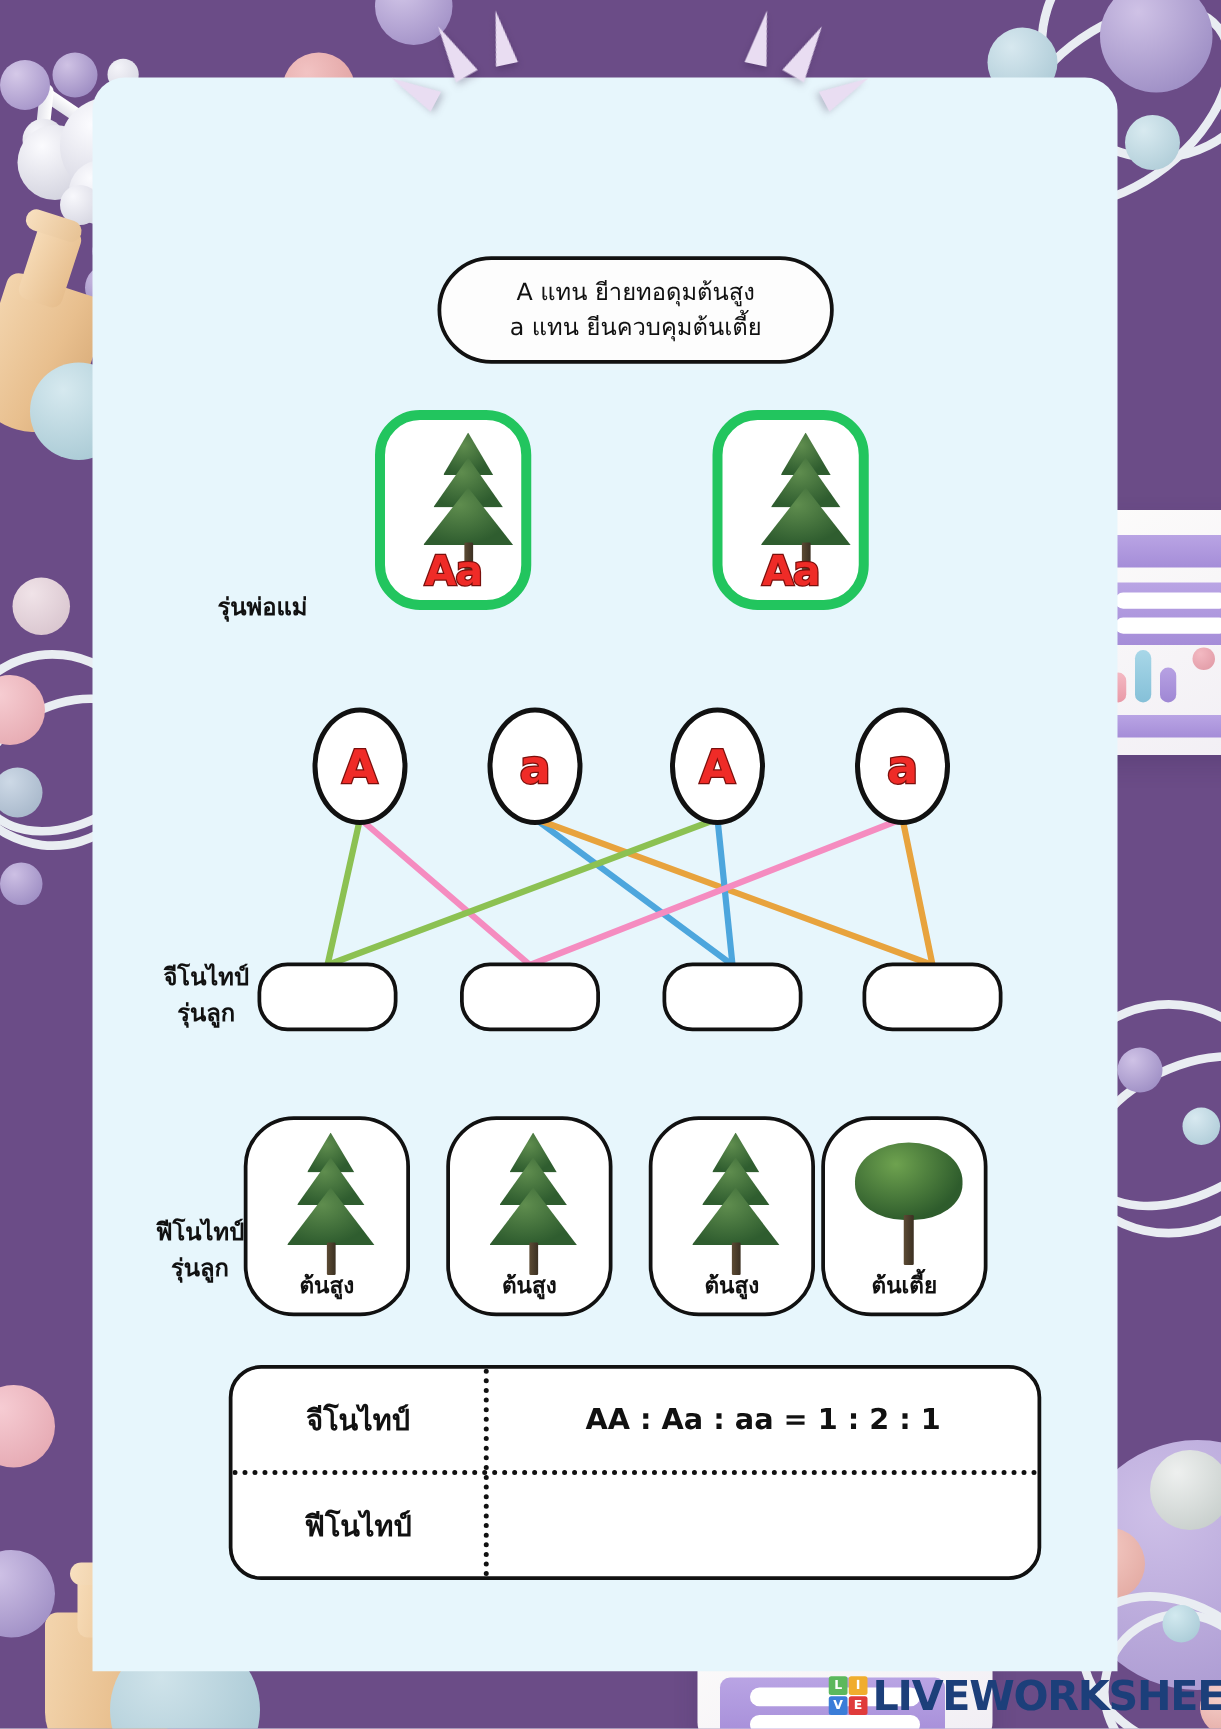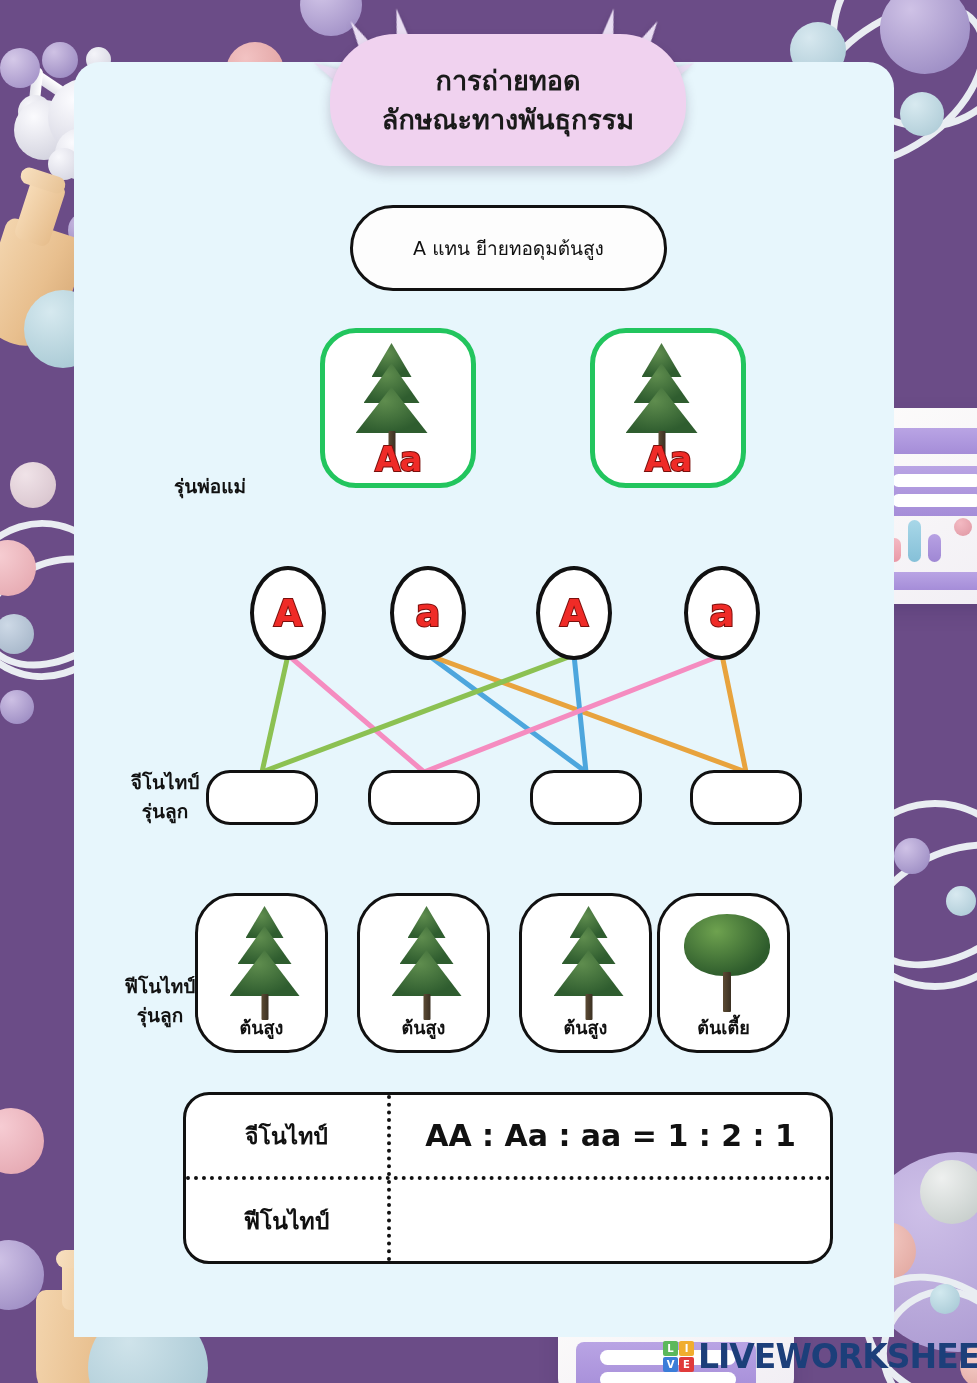--- a/index.html
+++ b/index.html
@@ -117,26 +117,25 @@
   
   .row-label {
     position: absolute;
     font-size: 19px; font-weight: bold; color: #111;
     text-align: center; line-height: 1.5;
   }
 
   
   .parent-card {
     position: absolute;
-    width: 156px; height: 160px;
+    width: 125px; height: 160px;
     background: #fff;
-    border: 5px solid #22c55e;
+    border: 8px solid #22c55e;
     border-radius: 36px;
     overflow: hidden;
-    margin-left: 20px;
   }
   .geno-text {
     position: absolute; left: 0; right: 0; bottom: 4px;
     text-align: center;
     font-size: 33px; font-weight: bold;
     color: #ef2b27;
     -webkit-text-stroke: 2px #7a0f0c;
     paint-order: stroke fill;
     letter-spacing: -1px;
   }
@@ -221,21 +220,21 @@
   }
   #ratio-table .rt-row:first-child { border-bottom: 4px dotted #111; }
   #ratio-table .rt-key {
     width: 205px; text-align: center;
     font-size: 23px; font-weight: bold; color: #111;
     border-right: 4px dotted #111;
     height: 100%; display: flex; align-items: center; justify-content: center;
   }
   #ratio-table .rt-val {
     flex: 1; text-align: center;
-    font-size: 30px; font-weight: bold; color: #111;
+    font-size: 23px; font-weight: bold; color: #111;
   }
 
   
   #connectors { position: absolute; left: 0; top: 0; z-index: 3; }
 
   
   #footer-logo {
     position: absolute;
     left: 663px; top: 1337px;
     display: flex; align-items: center; gap: 4px;
@@ -359,27 +358,24 @@
 
   <div id="sheet"></div>
 
   <div class="ray" style="left:352px;top:18px;border-left:10px solid transparent;border-right:10px solid transparent;border-bottom:46px solid #e9ddf2;transform:rotate(-30deg);"></div>
   <div class="ray" style="left:392px;top:8px;border-left:9px solid transparent;border-right:9px solid transparent;border-bottom:44px solid #e9ddf2;transform:rotate(-12deg);"></div>
   <div class="ray" style="left:322px;top:52px;border-left:9px solid transparent;border-right:9px solid transparent;border-bottom:40px solid #e9ddf2;transform:rotate(-62deg);"></div>
   <div class="ray" style="left:636px;top:18px;border-left:10px solid transparent;border-right:10px solid transparent;border-bottom:46px solid #e9ddf2;transform:rotate(30deg);"></div>
   <div class="ray" style="left:600px;top:8px;border-left:9px solid transparent;border-right:9px solid transparent;border-bottom:44px solid #e9ddf2;transform:rotate(12deg);"></div>
   <div class="ray" style="left:668px;top:52px;border-left:9px solid transparent;border-right:9px solid transparent;border-bottom:40px solid #e9ddf2;transform:rotate(62deg);"></div>
 
-  <div id="title-banner">
-    <div class="tline">การถ่ายทอด</div>
-    <div class="tline">ลักษณะทางพันธุกรรม</div>
-  </div>
 
   <div id="legend">
     <div class="lline">A แทน ยีายทอดุมต้นสูง</div>
+    <div class="lline">a แทน ยีนควบคุมต้นเตี้ย</div>
   </div>
 
   <div class="row-label" style="left:150px;top:472px;width:120px;">รุ่นพ่อแม่</div>
 
   <div class="parent-card" style="left:300px;top:328px;">
     <div class="tree" style="left:0;top:8px;width:133px;height:110px;">
       <div class="conifer-layer" style="top:2px;width:40px;height:34px;"></div>
       <div class="conifer-layer" style="top:22px;width:56px;height:40px;"></div>
       <div class="conifer-layer" style="top:46px;width:72px;height:46px;"></div>
       <div class="trunk" style="top:90px;width:7px;height:24px;"></div>

